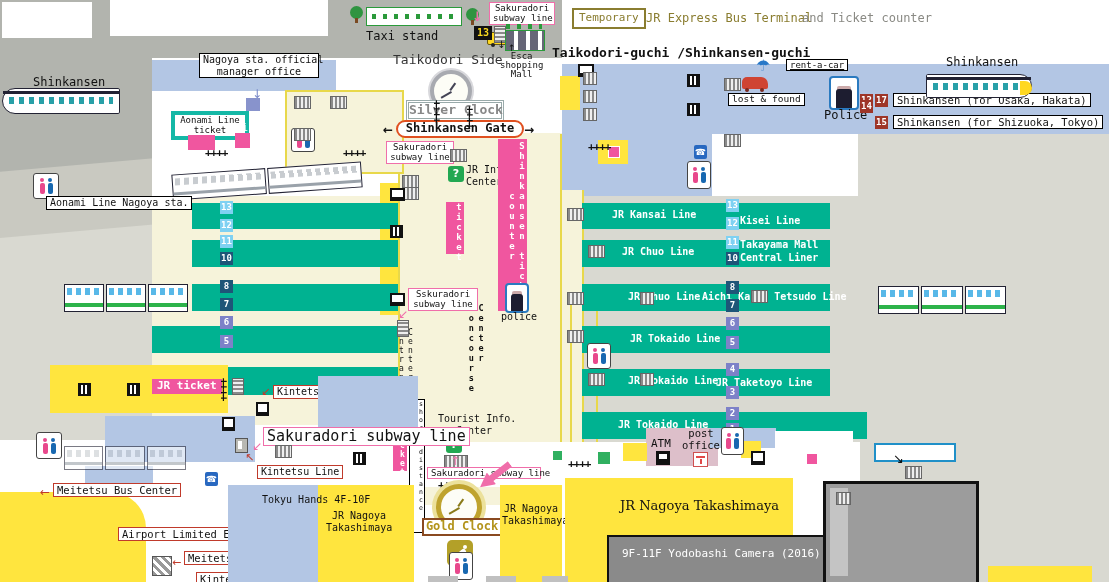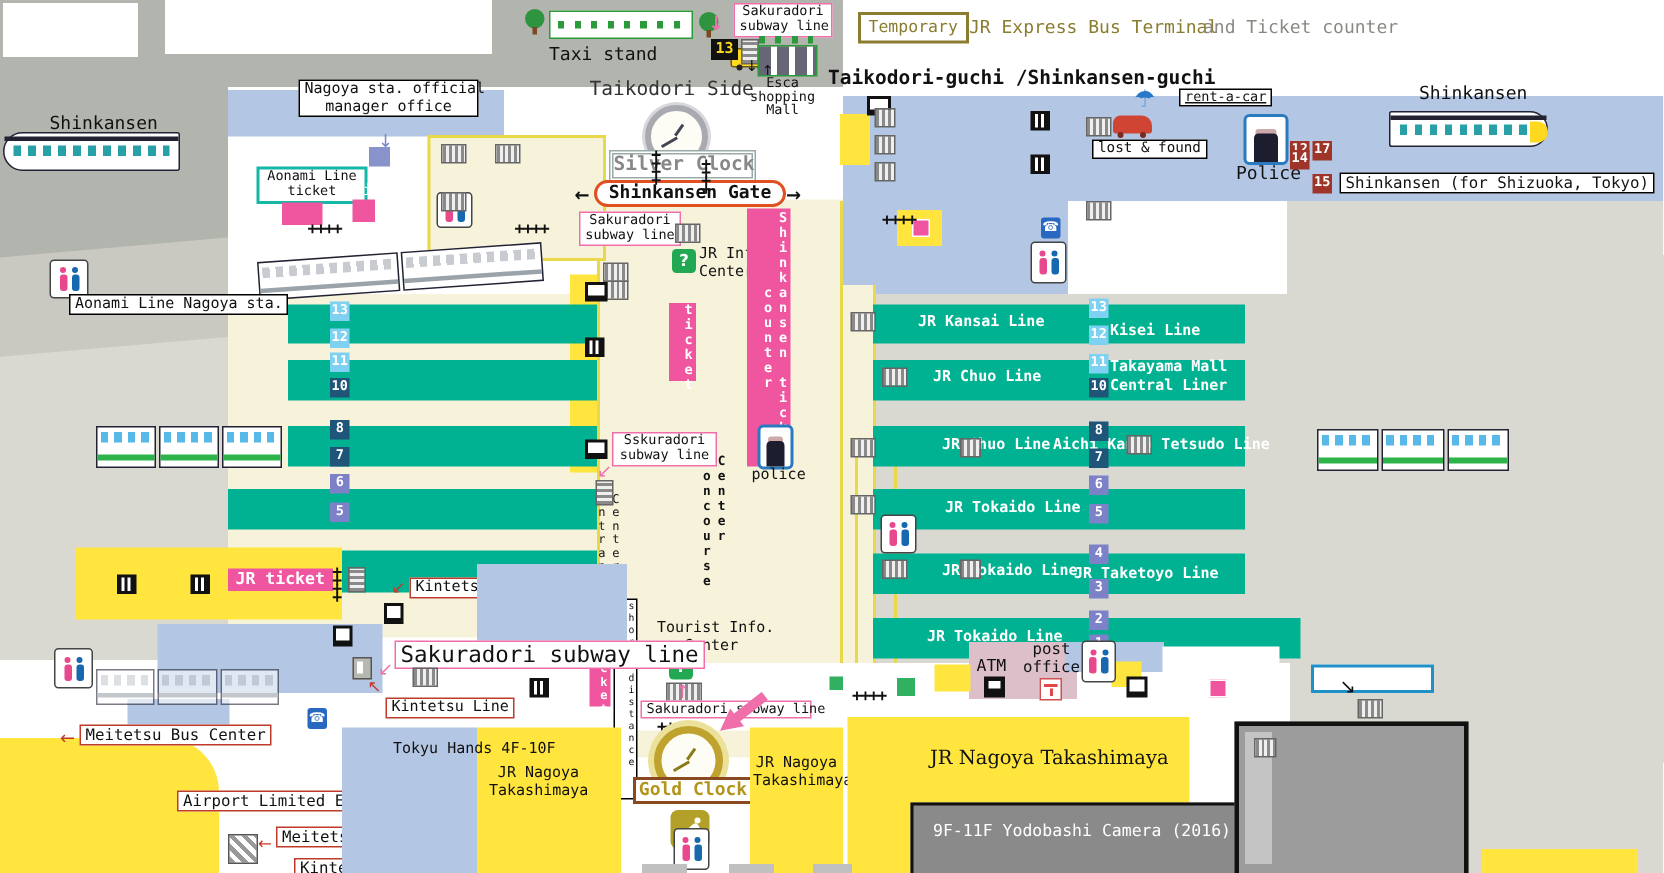--- a/index.html
+++ b/index.html
@@ -3,21 +3,21 @@
 <meta charset="utf-8">
 <style>
   html,body{margin:0;padding:0;background:#fff}
   #map{position:relative;width:1109px;height:582px;overflow:hidden;background:#fff;
        font-family:"DejaVu Sans Mono",monospace;color:#111}
   .a{position:absolute}
   .t{position:absolute;white-space:nowrap;line-height:1.15}
   .bx{background:#fff;border:1px solid #000;padding:0 3px}
   .bp{border:1px solid #f06eaa}
   .br{border:1px solid #c03a2b}
-  .bb{border:2px solid #14b8a6}
+  .bb{border:4px solid #14b8a6}
   .f8{font-size:8px}.f9{font-size:9px}.f10{font-size:10px}.f11{font-size:11px}
   .f12{font-size:12px}.f13{font-size:13px}
   .b{font-weight:bold}
   .ctr{text-align:center}
   .vert{writing-mode:vertical-rl;text-orientation:upright;white-space:normal}
   .teal{background:#00b291}
   .badge{position:absolute;width:13px;height:13px;font-size:9px;font-weight:bold;color:#fff;
          text-align:center;line-height:13px}
   .bl{background:#7fd1f2}.bn{background:#1e5578}.bs{background:#7d81c8}.bdr{background:#9e3528}
   .pline{position:absolute;color:#fff;font-size:10px;font-weight:bold;white-space:nowrap}
@@ -353,20 +353,21 @@
   <div class="resticon" style="left:687px;top:74px"></div>
   <div class="resticon" style="left:687px;top:103px"></div>
   <div class="glyph" style="left:756px;top:58px;color:#2878c8;font-size:16px">☂</div>
   <div class="t bx" style="left:728px;top:93px;font-size:9.5px">lost &amp; found</div>
   <div class="t bx f9" style="left:786px;top:59px;text-decoration:underline">rent-a-car</div>
   <div class="car-red" style="left:742px;top:77px;width:26px;height:12px"></div>
   <div class="police-i" style="left:829px;top:76px;width:26px;height:30px"></div>
   <div class="t f12" style="left:824px;top:109px">Police</div>
   <div class="badge bdr" style="left:860px;top:94px">12</div>
   <div class="badge bdr" style="left:875px;top:94px">17</div>
+  <div class="t bx" style="left:893px;top:93px;font-size:10.5px">Shinkansen (for Osaka, Hakata)</div>
   <div class="badge bdr" style="left:860px;top:100px">14</div>
   <div class="badge bdr" style="left:875px;top:116px">15</div>
   <div class="t bx" style="left:893px;top:115px;font-size:10.5px">Shinkansen (for Shizuoka, Tokyo)</div>
   <div class="t f12" style="left:946px;top:56px">Shinkansen</div>
   <div class="shin noser" style="left:926px;top:74px;width:104px;height:22px">
     <div class="a" style="right:-1px;top:6px;width:12px;height:14px;background:#ffd820;border-radius:0 12px 12px 0"></div>
   </div>
   <div class="phoneic" style="left:694px;top:145px;width:13px;height:14px;font-size:9px;line-height:14px">☎</div>
   <div class="wc" style="left:687px;top:161px;width:22px;height:26px">
       <i class="pp pf"></i>

